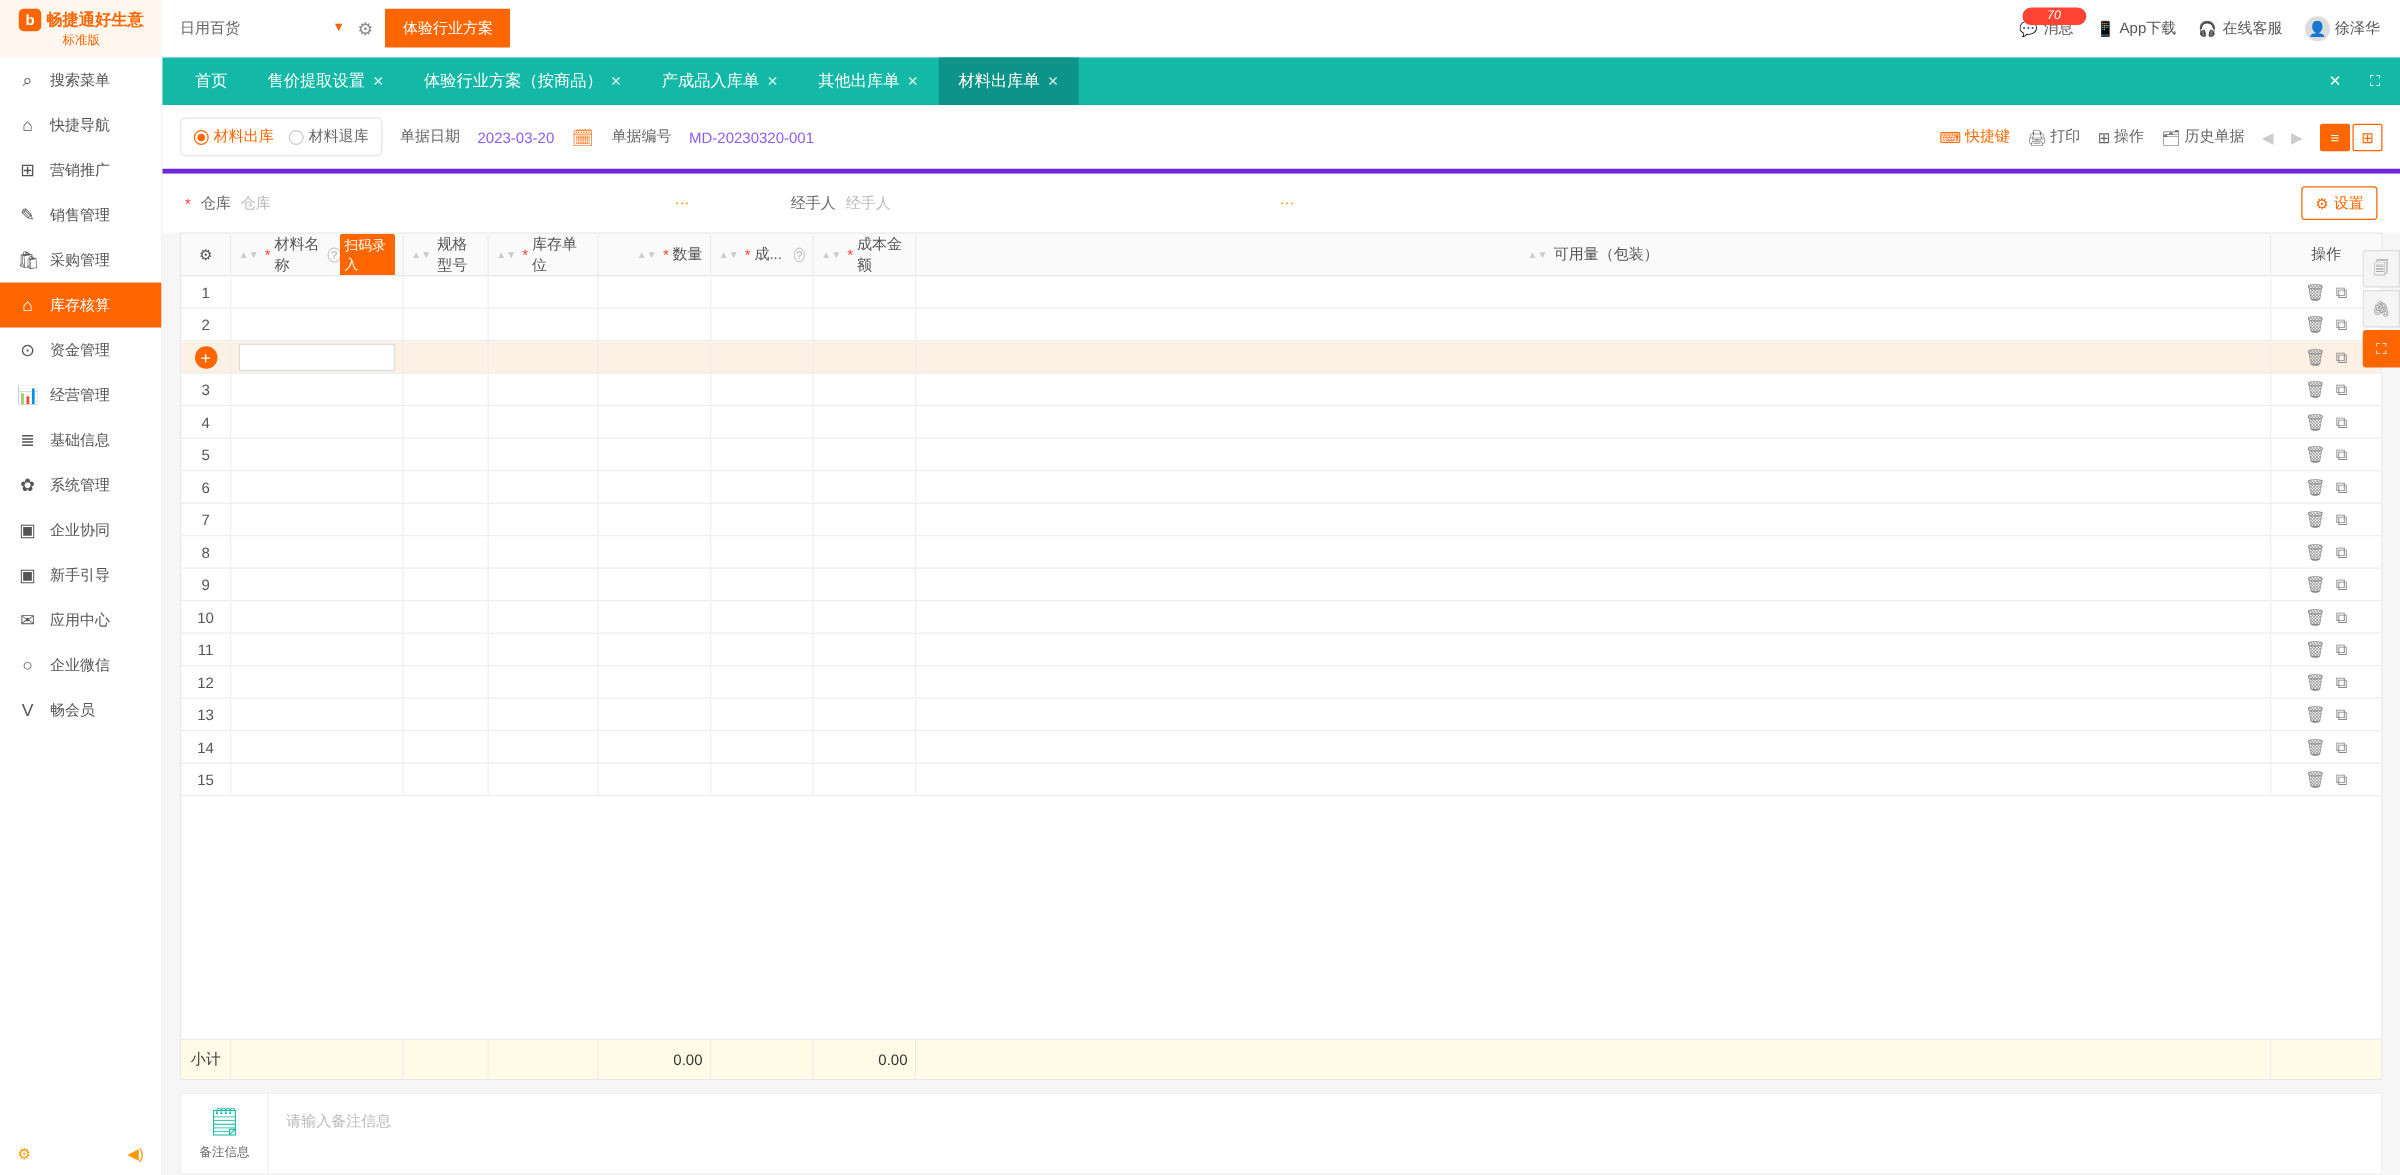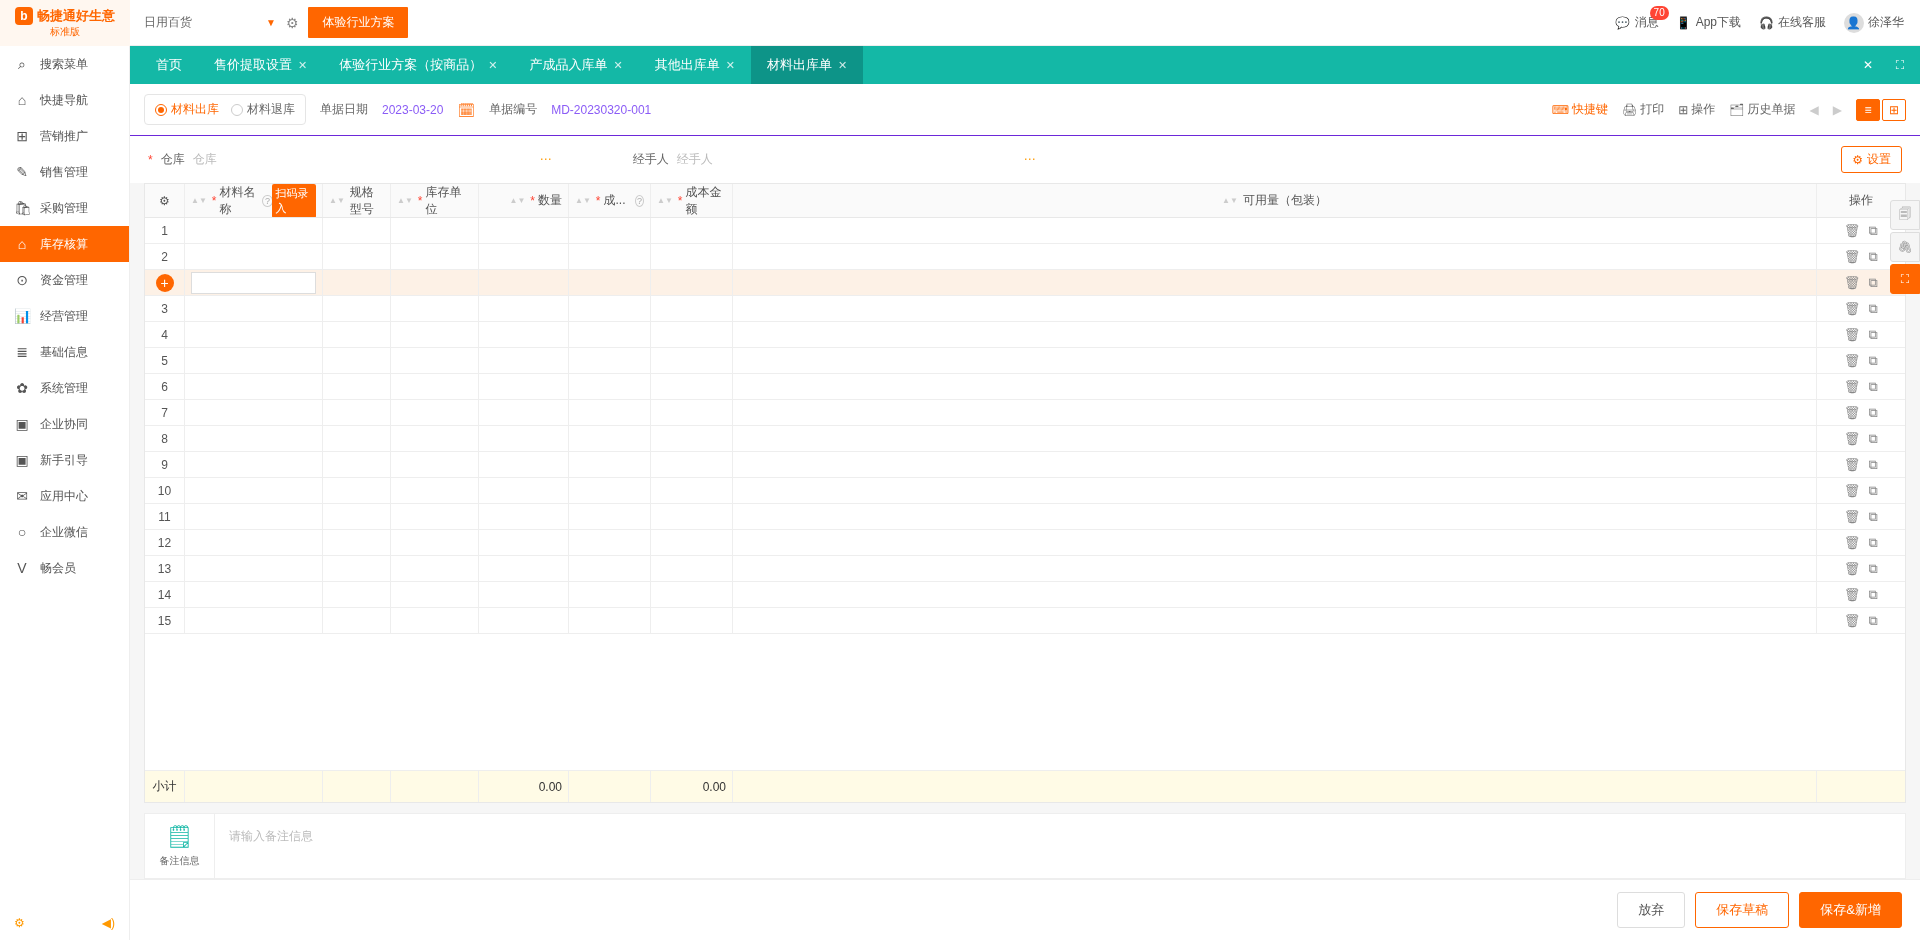--- a/index.html
+++ b/index.html
@@ -14,21 +14,21 @@
 .logo-text { color: #f60; font-weight: bold; font-size: 13px; }
 .logo-sub { color: #f60; font-size: 10px; }
 .topbar-left { display: flex; align-items: center; gap: 10px; padding-left: 14px; }
 .store-select { display:flex; align-items:center; gap:74px; color:#666; cursor:pointer;}
 .chev-down { color:#f60; font-size:10px;}
 .gear-icon-sm { color:#888; font-size:14px;}
 .try-btn { background: #f60; color: #fff; padding: 7px 14px; border-radius: 1px; border:none; cursor:pointer; font-size:12px;}
 .topbar-right { margin-left:auto; display:flex; align-items:center; gap:18px; color:#555;}
 .tr-item { display:flex; align-items:center; gap:4px; cursor:pointer; font-size:12px;}
 .badge { position:relative;}
-.badge-num { position:absolute; top:-8px; right:-10px; background:#f43; color:#fff; border-radius:8px; font-size:10px; padding:0 4px; line-height:14px;}
+.badge-num { position:absolute; top:-8px; right:-10px; background:#f43; color:#fff; border-radius:8px; font-size:10px; padding:0 20px; line-height:14px;font-style:italic;}
 .avatar { width:20px; height:20px; border-radius:50%; background:#ddd; display:inline-flex; align-items:center; justify-content:center; color:#aaa;}
 
 
 .main { flex:1; display:flex; min-height:0;}
 .sidebar { width:130px; background:#fff; border-right:1px solid #eee; display:flex; flex-direction:column;}
 .side-item { display:flex; align-items:center; gap:10px; height:36px; padding:0 14px; color:#555; cursor:pointer;}
 .side-item.active { background:#f60; color:#fff;}
 .side-icon { width:16px; text-align:center; font-size:14px;}
 .side-footer { margin-top:auto; display:flex; align-items:center; justify-content:space-between; padding:10px 14px; color:#f90;}
 
@@ -36,21 +36,21 @@
 
 
 .tabbar { height:38px; background:#14b8a6; display:flex; align-items:center; color:#fff; padding-left:10px;}
 .tab { padding:0 16px; height:38px; display:flex; align-items:center; gap:6px; cursor:pointer; font-size:13px; position:relative;}
 .tab.active { background:#0d9488;}
 .tab-close { font-size:11px; opacity:0.8;}
 .tabbar-right { margin-left:auto; display:flex; gap:4px; padding-right:6px;}
 .tabbar-btn { width:28px; height:28px; display:flex; align-items:center; justify-content:center; cursor:pointer; color:#fff;}
 
 
-.form-hdr { background:#fff; padding:10px 14px; display:flex; align-items:center; gap:14px; border-bottom:1px solid #6d28d9;justify-content:center;}
+.form-hdr { background:#fff; padding:10px 14px; display:flex; align-items:center; gap:14px; border-bottom:4px solid #6d28d9;justify-content:center;}
 .radio-group { display:flex; gap:12px; border:1px solid #e5e5e5; border-radius:4px; padding:6px 10px;}
 .radio-item { display:flex; align-items:center; gap:4px; cursor:pointer; color:#666;}
 .radio-item.selected { color:#f60;}
 .radio-dot { width:12px; height:12px; border-radius:50%; border:1px solid #ccc; display:inline-flex; align-items:center; justify-content:center;}
 .radio-item.selected .radio-dot { border-color:#f60;}
 .radio-item.selected .radio-dot::after { content:""; width:6px; height:6px; border-radius:50%; background:#f60;}
 .field-label { color:#666;}
 .field-value { color:#8b5cf6;}
 .cal-icon { color:#f60; font-size:14px;}
 .hdr-right { margin-left:auto; display:flex; align-items:center; gap:14px; color:#666;}
@@ -615,25 +615,20 @@
       </div>
 
       <div class="remarks">
         <div class="remark-label-box">
           <span class="remark-icon">🗒</span>
           <span class="remark-label">备注信息</span>
         </div>
         <div class="remark-input">请输入备注信息</div>
       </div>
 
-      <div class="footer">
-        <button class="fbtn">放弃</button>
-        <button class="fbtn outline-orange">保存草稿</button>
-        <button class="fbtn fill-orange">保存&amp;新增</button>
-      </div>
     </div>
   </div>
 
   <div class="float-tools">
     <div class="ft-btn">🗐</div>
     <div class="ft-btn">🖇</div>
     <div class="ft-btn active">⛶</div>
   </div>
 </div>
 

